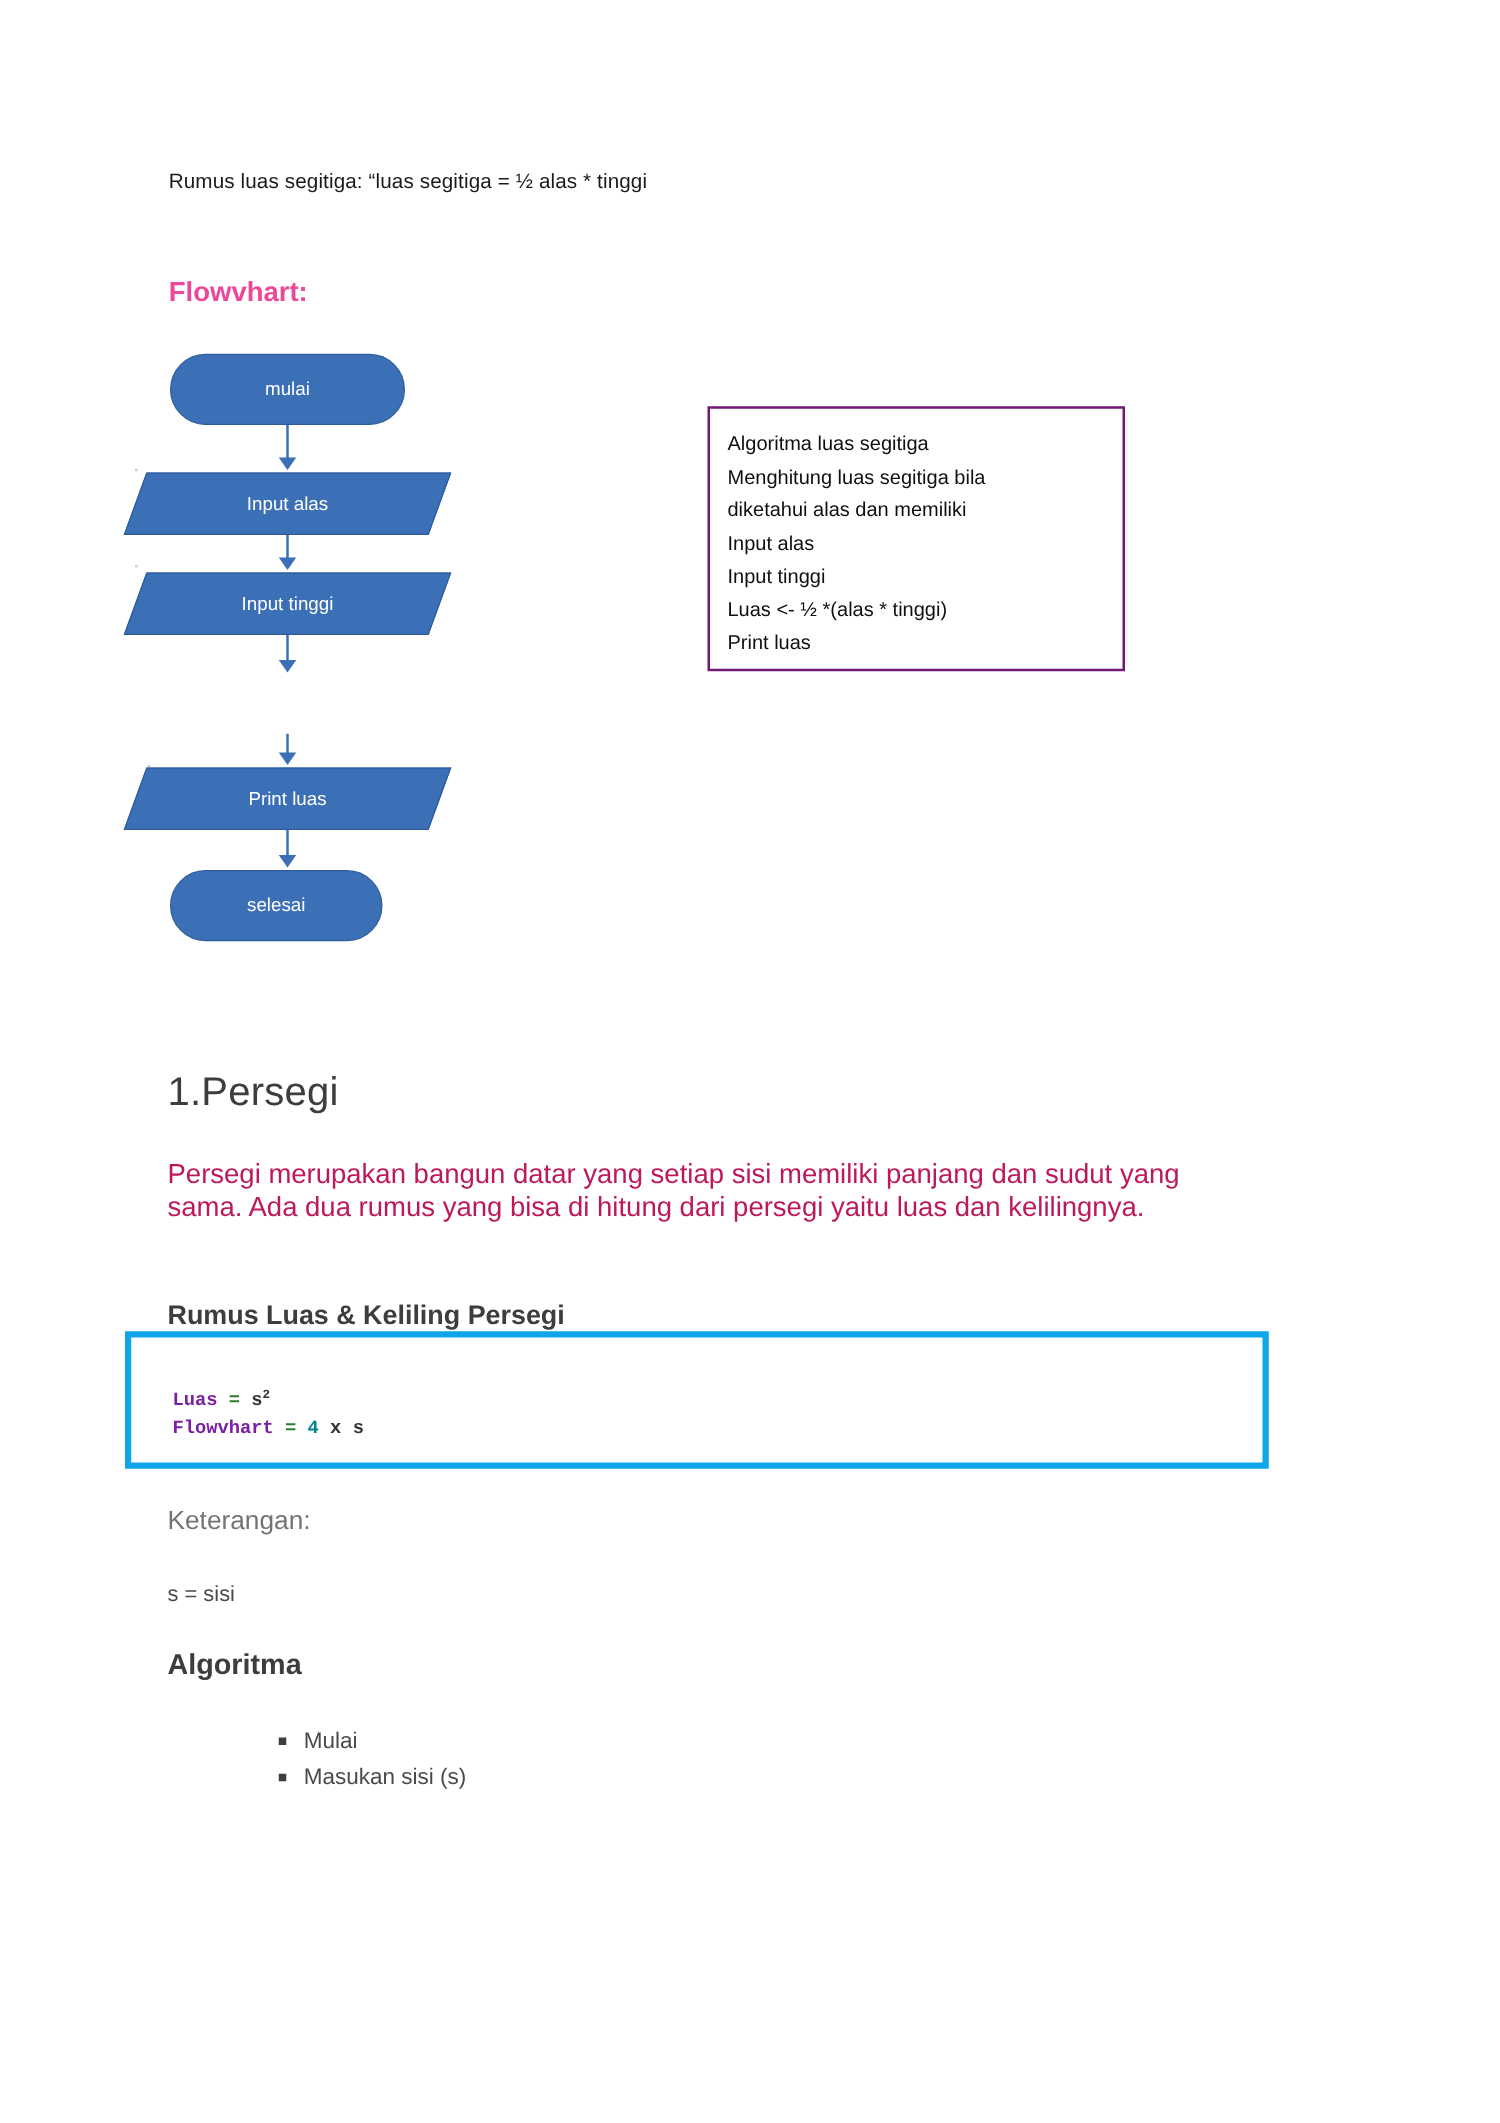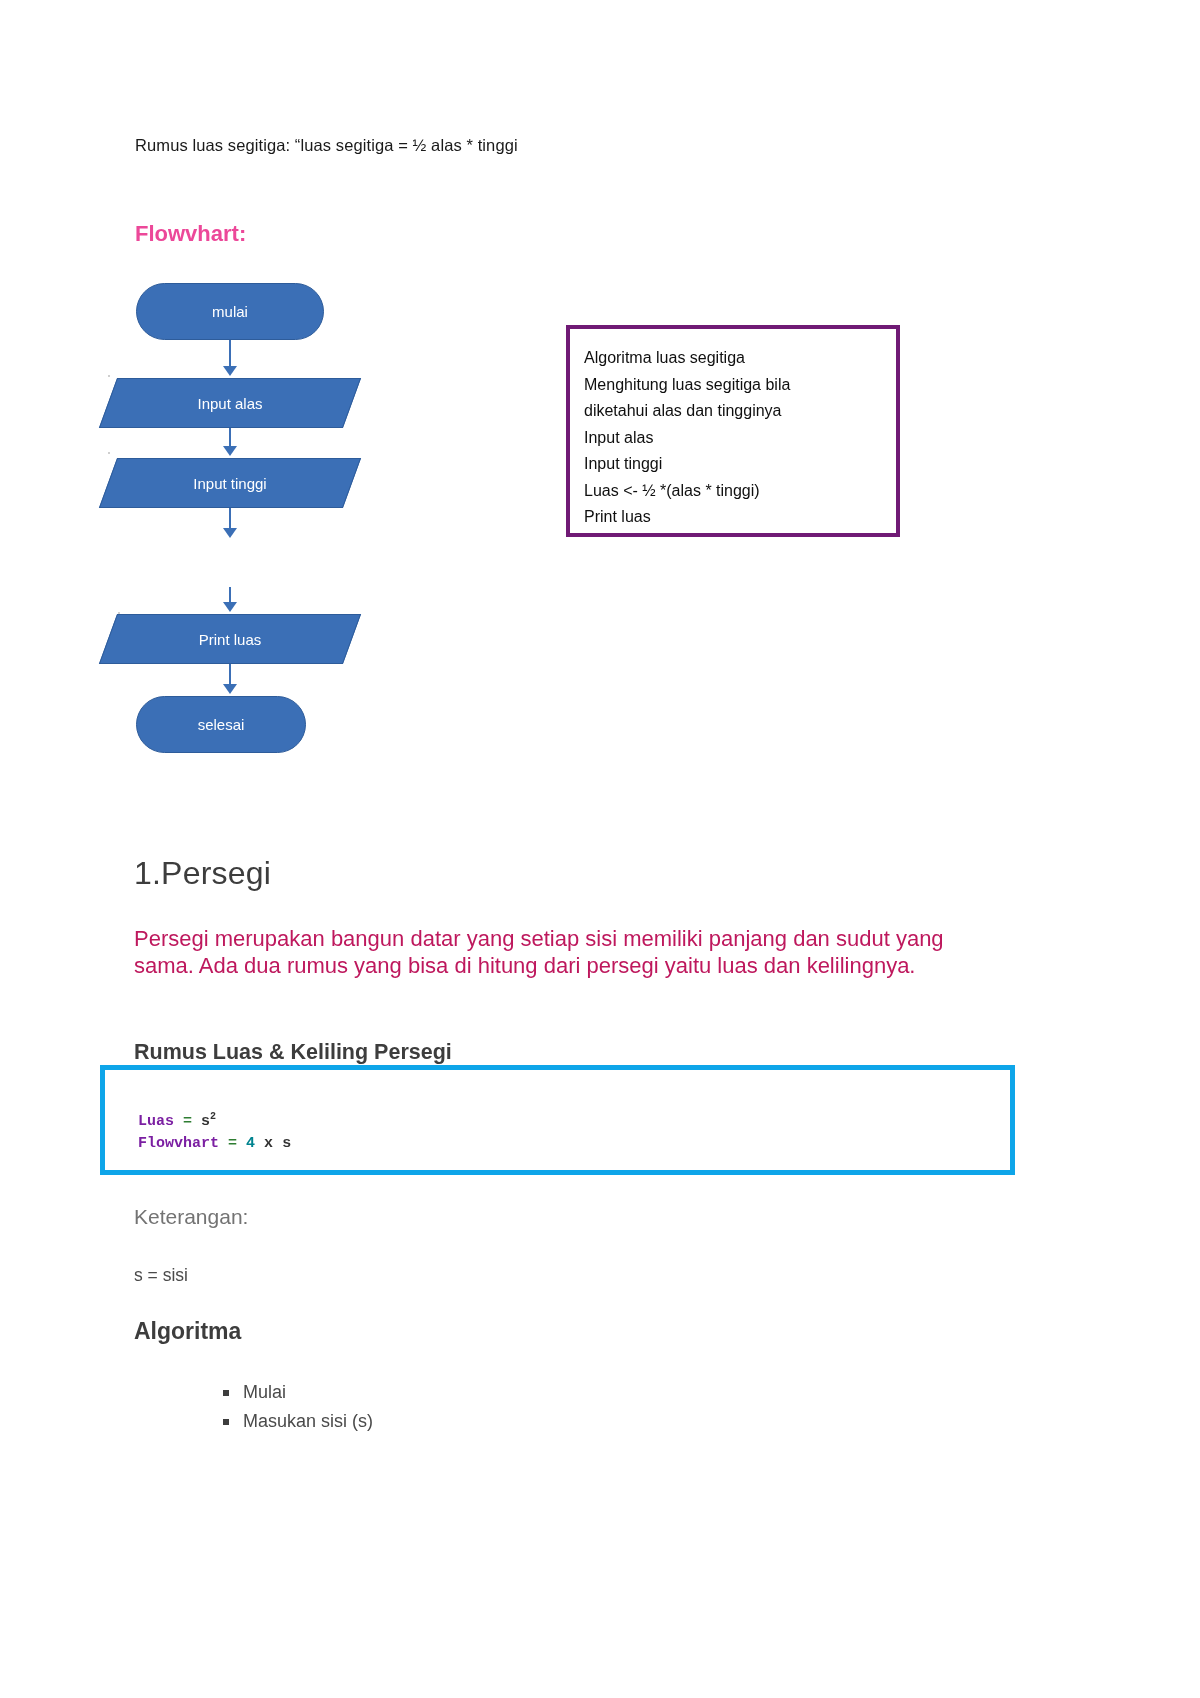--- a/index.html
+++ b/index.html
@@ -126,21 +126,21 @@
   #c5 { left: 145px; top: 386px; height: 22px; }
   #a5 { left: 139px; top: 406px; }
 
   
   .algo-box {
     position: absolute;
     left: 566px;
     top: 325px;
     width: 334px;
     height: 212px;
-    border: 4px solid #701a75;
+    border: 2px solid #701a75;
     box-sizing: border-box;
     padding: 16px 0 16px 14px;
   }
   .algo-line {
     font-size: 16px;
     color: #0f0f0f;
     line-height: 26.5px;
     white-space: nowrap;
   }
 
@@ -313,21 +313,21 @@
     <div class="arrowhead" id="a5"></div>
 
     <div class="node terminator" id="n-selesai">
       <span>selesai</span>
     </div>
   </div>
 
   <div class="algo-box">
     <div class="algo-line">Algoritma luas segitiga</div>
     <div class="algo-line">Menghitung luas segitiga bila</div>
-    <div class="algo-line">diketahui alas dan tingginya</div>
+    <div class="algo-line">diketahui alas dan memiliki</div>
     <div class="algo-line">Input alas</div>
     <div class="algo-line">Input tinggi</div>
     <div class="algo-line">Luas &lt;- ½ *(alas * tinggi)</div>
     <div class="algo-line">Print luas</div>
   </div>
 
   <div class="h1-persegi">1.Persegi</div>
 
   <div class="para">Persegi merupakan bangun datar yang setiap sisi memiliki panjang dan sudut yang sama. Ada dua rumus yang bisa di hitung dari persegi yaitu luas dan kelilingnya.</div>
 

